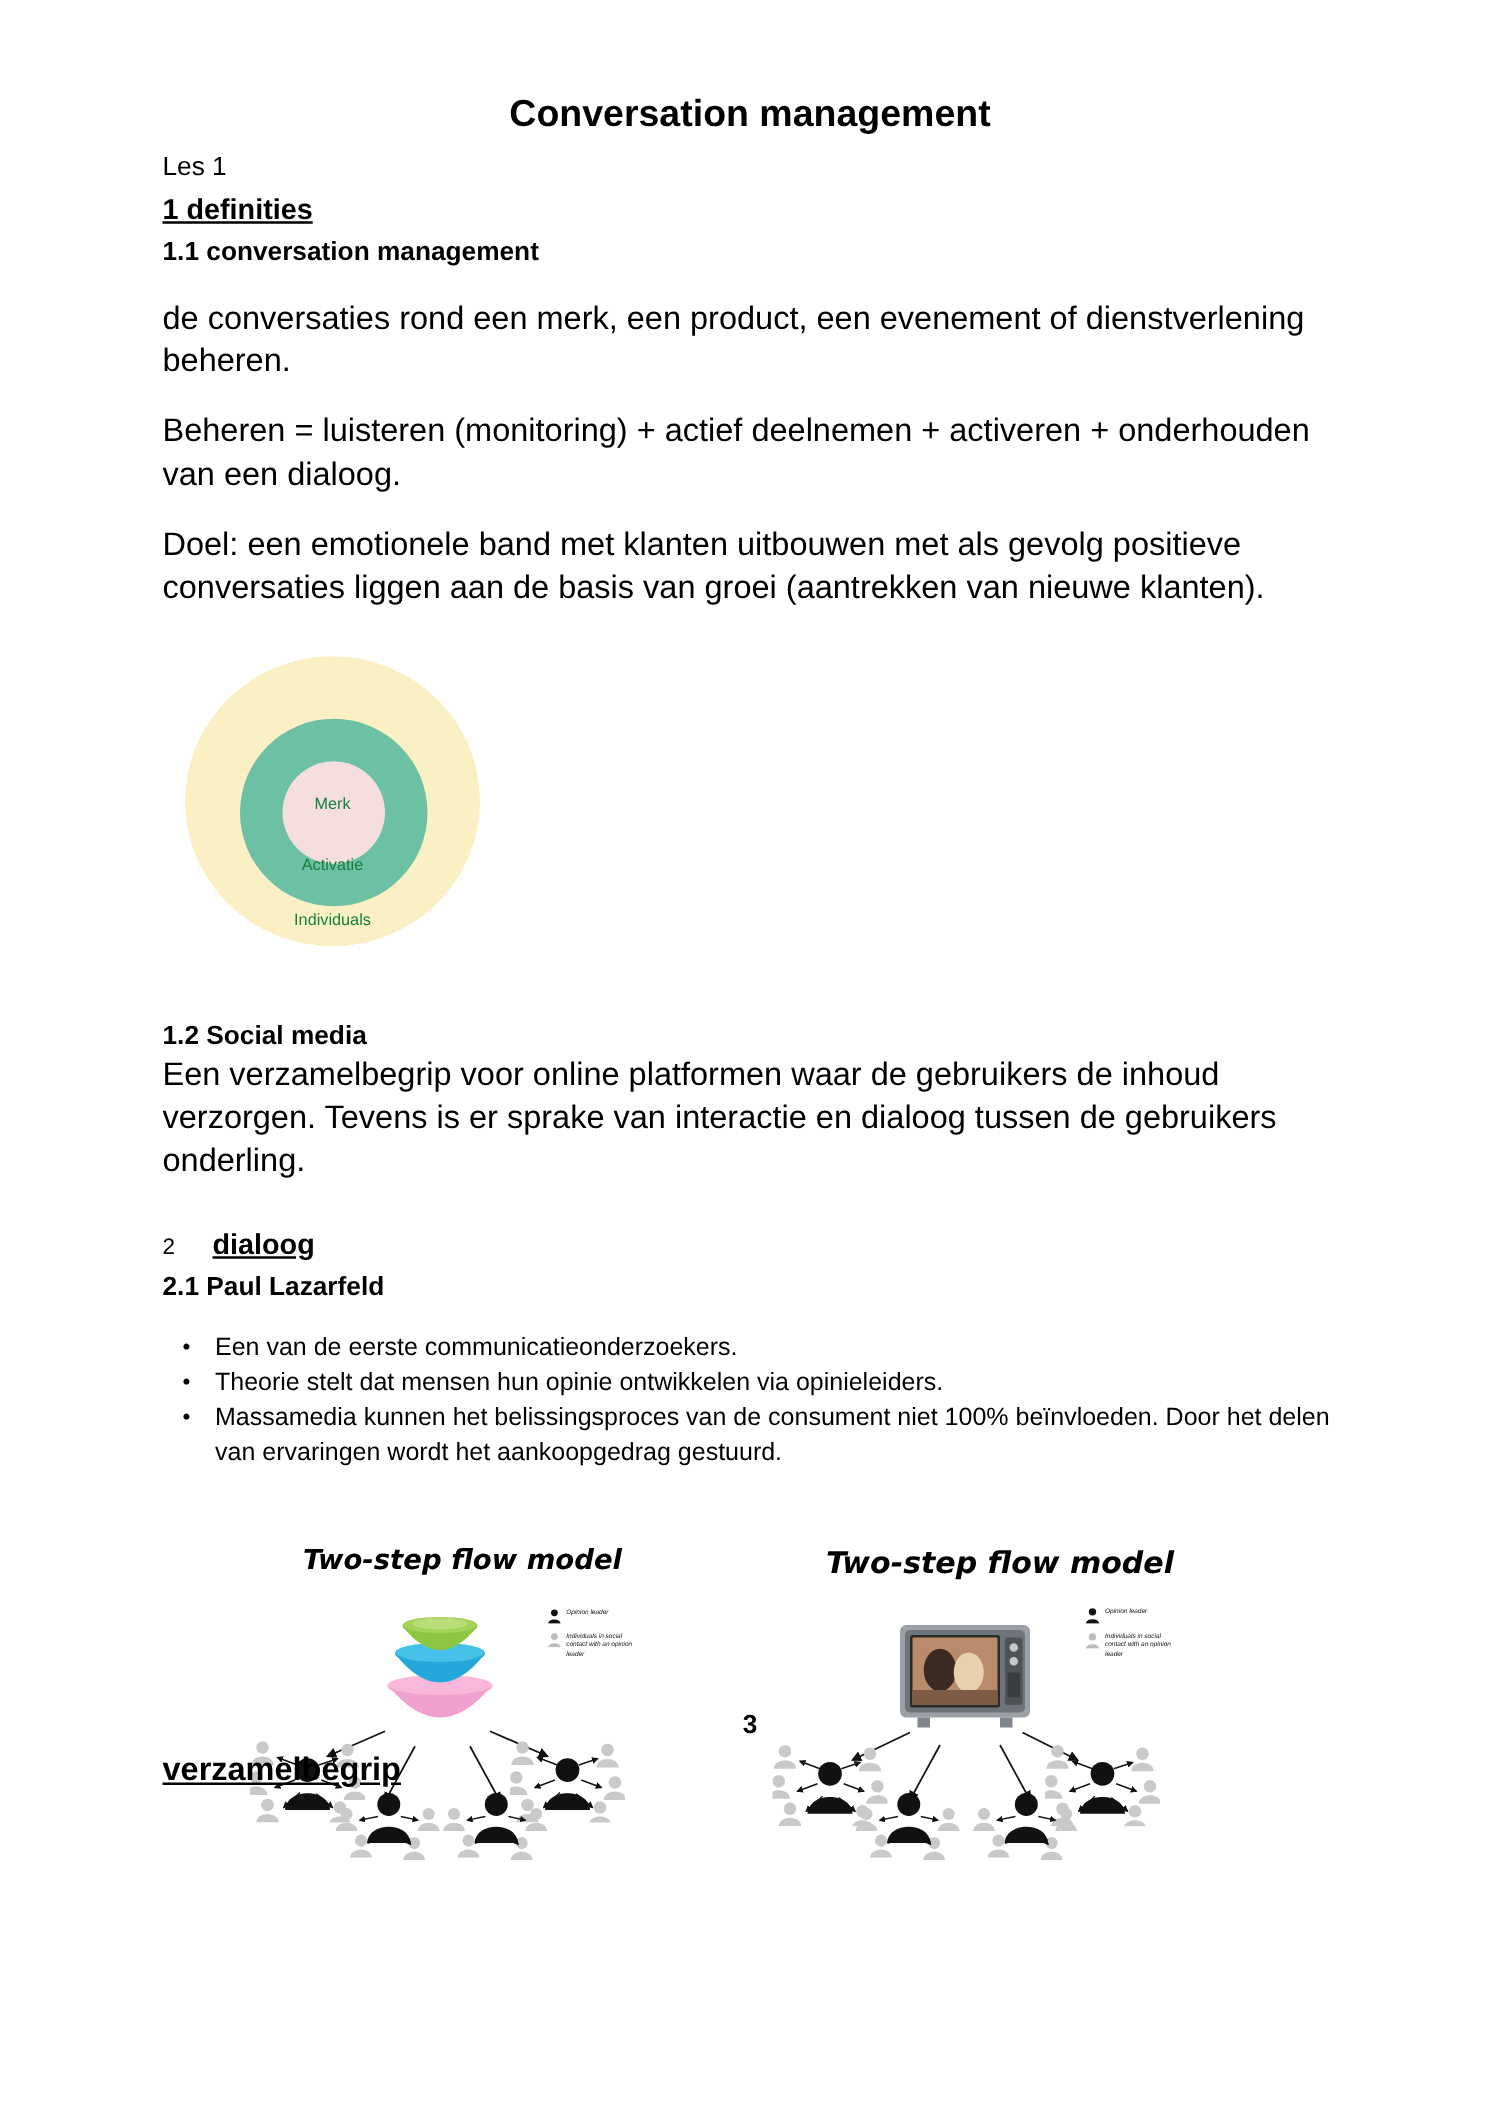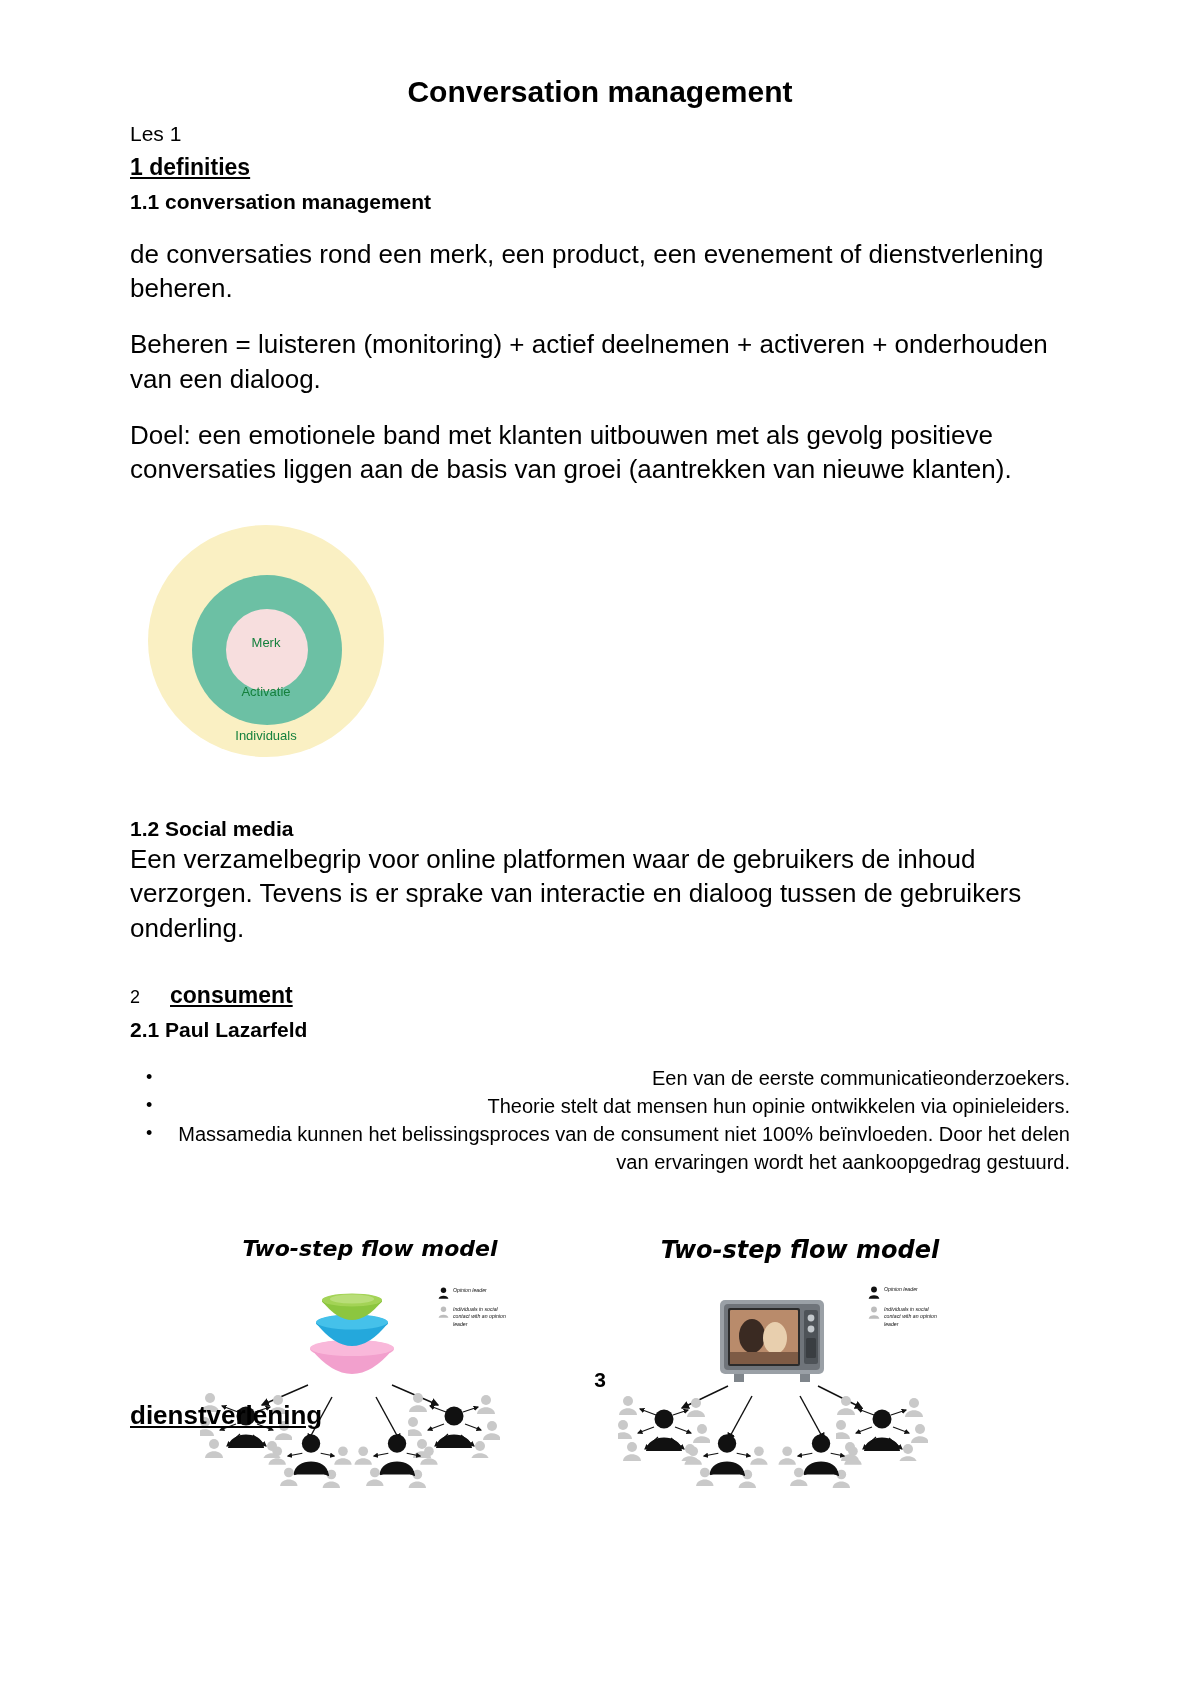--- a/index.html
+++ b/index.html
@@ -59,21 +59,21 @@
   }
   .lbl{
     position:absolute;width:100%;text-align:center;
     font-size:13px;color:#15803d;font-family:"Liberation Sans",sans-serif;
   }
   .lbl-merk{left:0;top:110px;}
   .lbl-act{left:0;top:159px;}
   .lbl-conv{left:0;top:203px;}
 
   
-  ul.bullets{margin:0;padding:0 0 0 42px;list-style:none;text-align:right;}
+  ul.bullets{margin:0;padding:0 0 0 42px;list-style:none;}
   ul.bullets li{
     font-size:20px;line-height:1.36;position:relative;margin:0 0 1px 0;
     padding-left:0;
   }
   ul.bullets li:before{
     content:"\2022";position:absolute;left:-26px;top:0;font-size:18px;
   }
 
   
   .figs{
@@ -145,21 +145,21 @@
 
     <div style="height:52px"></div>
 
     <p class="h2">1.2 Social media</p>
     <p class="body">Een verzamelbegrip voor online platformen waar de gebruikers de inhoud verzorgen. Tevens is er sprake van interactie en dialoog tussen de gebruikers onderling.</p>
 
     <div class="spacer-md"></div>
 
     <div class="h1-num">
       <span class="num">2</span>
-      <span class="txt">consument</span>
+      <span class="txt">dialoog</span>
     </div>
 
     <p class="h2">2.1 Paul Lazarfeld</p>
 
     <div class="spacer-sm"></div>
 
     <ul class="bullets">
       <li>Een van de eerste communicatieonderzoekers.</li>
       <li>Theorie stelt dat mensen hun opinie ontwikkelen via opinieleiders.</li>
       <li>Massamedia kunnen het belissingsproces van de consument niet 100% beïnvloeden. Door het delen van ervaringen wordt het aankoopgedrag gestuurd.</li>
@@ -468,15 +468,15 @@
           </svg>
 
         </div>
       </div>
 
     </div>
 
   </div>
 
   <div class="page-num">3</div>
-  <div class="trust">dienstverlening</div>
+  <div class="trust">verzamelbegrip</div>
 
 </div>
 
 </body></html>

